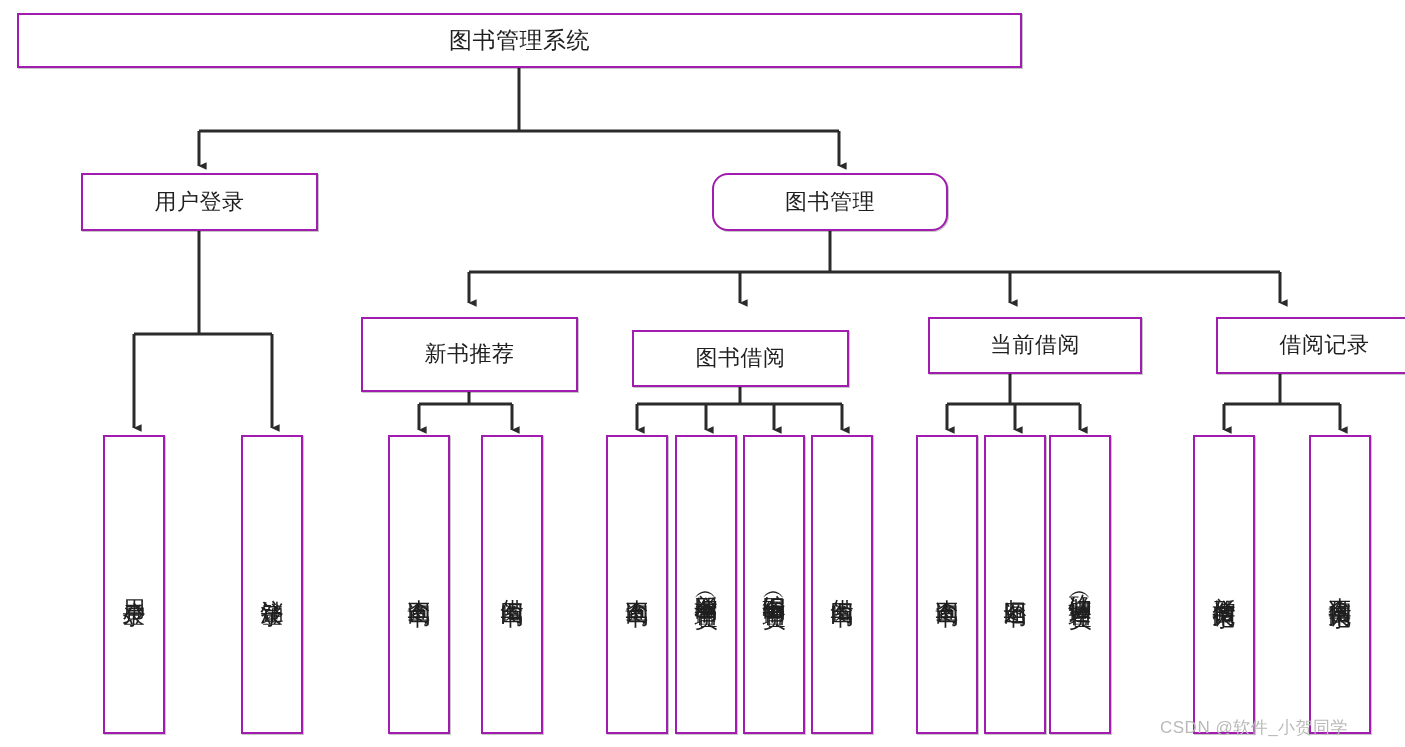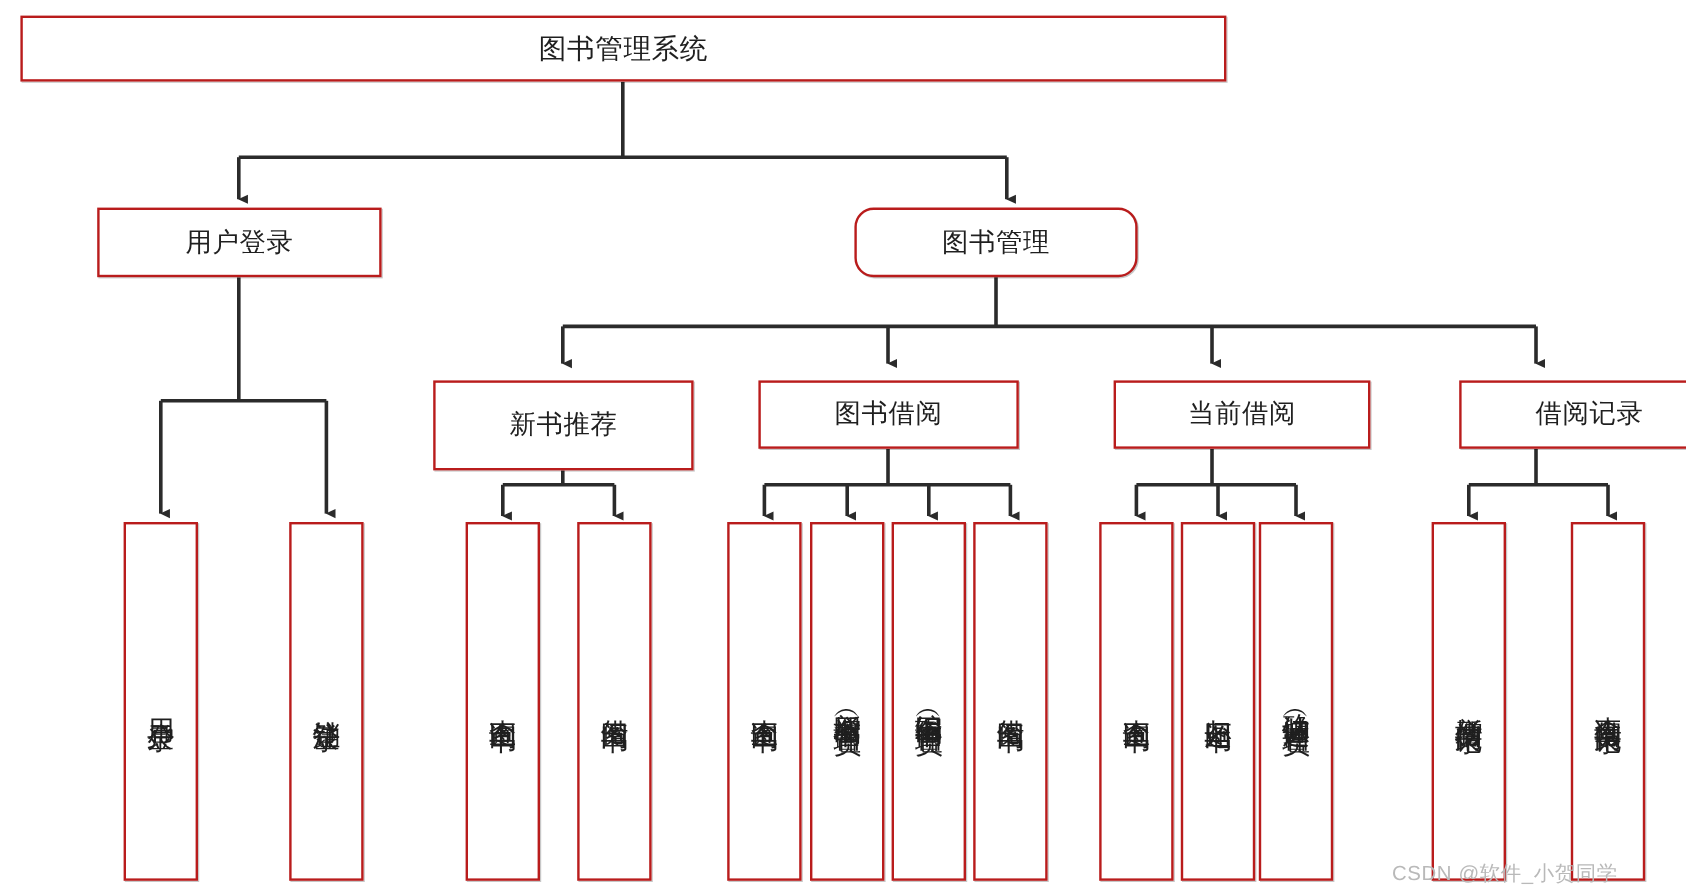--- a/index.html
+++ b/index.html
@@ -23,21 +23,21 @@
     position: absolute;
     left: 0;
     top: 0;
     width: 1405px;
     height: 747px;
     pointer-events: none;
   }
   .node {
     position: absolute;
     box-sizing: border-box;
-    border: 2px solid #b91c1c;
+    border: 2px solid #a21caf;
     background: #ffffff;
     display: flex;
     align-items: center;
     justify-content: center;
     box-shadow: 1px 1px 0 rgba(0,0,0,0.22);
   }
   .node-label {
     display: block;
     line-height: 1.28;
     letter-spacing: 0.5px;
@@ -138,21 +138,21 @@
   <div class="node horizontal" style="left:81px; top:173px; width:237px; height:58px;">
     <span class="node-label">用户登录</span>
   </div>
   <div class="node horizontal" style="left:712px; top:173px; width:236px; height:58px;border-radius:16px;">
     <span class="node-label">图书管理</span>
   </div>
 
   <div class="node horizontal" style="left:361px; top:317px; width:217px; height:75px;">
     <span class="node-label">新书推荐</span>
   </div>
-  <div class="node horizontal" style="left:632px; top:317px; width:217px; height:57px;">
+  <div class="node horizontal" style="left:632px; top:330px; width:217px; height:57px;">
     <span class="node-label">图书借阅</span>
   </div>
   <div class="node horizontal" style="left:928px; top:317px; width:214px; height:57px;">
     <span class="node-label">当前借阅</span>
   </div>
   <div class="node horizontal" style="left:1216px; top:317px; width:217px; height:57px;">
     <span class="node-label">借阅记录</span>
   </div>
 
   <div class="node vertical" style="left:103px; top:435px; width:62px; height:299px;">

